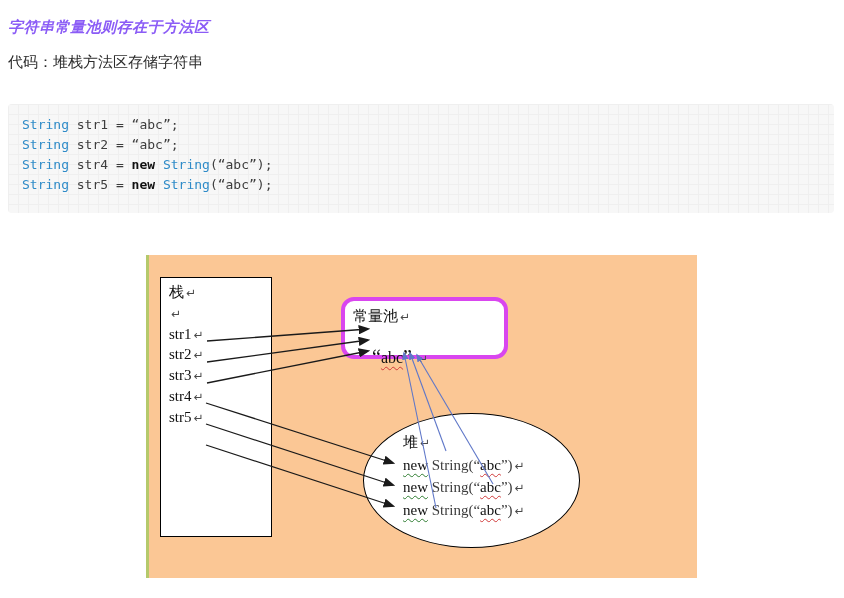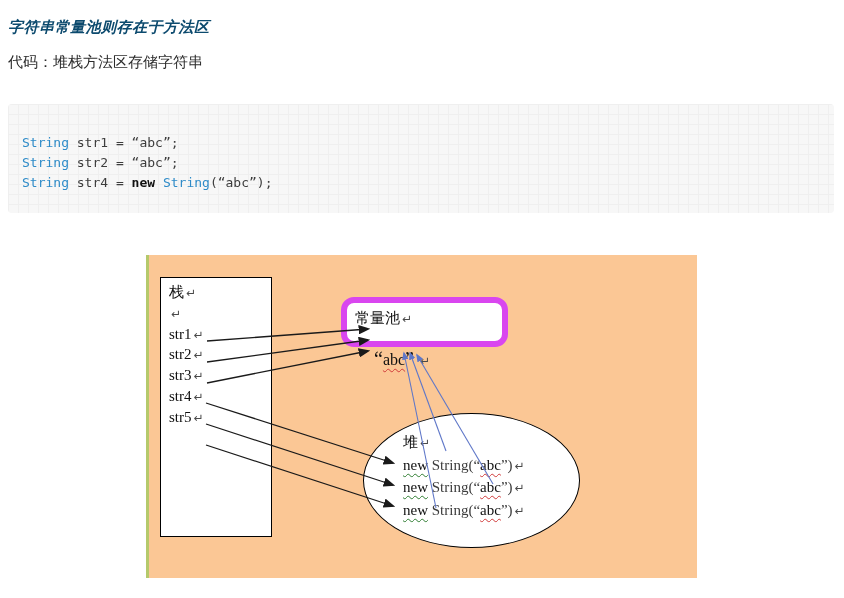--- a/index.html
+++ b/index.html
@@ -6,45 +6,45 @@
     --diagram-bg:#fbc795; --left-bar:#b5c96b; --arrow-black:#1a1a1a; --arrow-blue:#5f77c8;
     --squiggle-red:#d03a3a; --squiggle-green:#2f7d32; --keyword-blue:#2e8bc8;
     --code-bg:#f7f7f7; --code-text:#3d3d3d;
   }
   *{box-sizing:border-box}
   html,body{margin:0;padding:0}
   body{width:844px;height:598px;background:#fff;position:relative;
        font-family:"Liberation Sans","DejaVu Sans",sans-serif;overflow:hidden}
 
   .title{position:absolute;left:8px;top:8px;font-style:italic;font-weight:bold;
-         font-size:15px;color:#0c4a6e;letter-spacing:.5px}
+         font-size:15px;color:#8b5cf6;letter-spacing:.5px}
   .subtitle{position:absolute;left:8px;top:53px;font-size:15px;color:#2b2b2b}
 
   .codeblock{position:absolute;left:8px;top:104px;width:826px;height:109px;
     background-color:var(--code-bg);
     background-image:repeating-linear-gradient(to right,#efefef 0 1px,transparent 1px 10px),
                      repeating-linear-gradient(to bottom,#efefef 0 1px,transparent 1px 10px);
-    border-radius:4px;padding:29px 0 0 14px;
+    border-radius:4px;padding:11px 0 0 14px;
     font-family:"DejaVu Sans Mono","Liberation Mono",monospace;font-size:13px;line-height:20px}
   .code-line{white-space:pre}
   .tk-type{color:var(--keyword-blue)}
   .tk-new{color:#111;font-weight:bold}
   .tk-p{color:var(--code-text)}
 
   .diagram{position:absolute;left:146px;top:255px;width:551px;height:323px;
            background:var(--diagram-bg);
            font-family:"Liberation Serif","DejaVu Serif",serif;font-size:15px;color:#101010}
   .left-bar{position:absolute;left:0;top:0;width:3px;height:323px;background:var(--left-bar)}
 
   .stack-box{position:absolute;left:14px;top:22px;width:112px;height:260px;
              background:#fff;border:1.4px solid #000;padding:4px 0 0 8px}
   .s-line{height:20.8px;line-height:20.8px;white-space:nowrap}
 
-  .pool-box{position:absolute;left:195px;top:42px;width:167px;height:50px;background:#fff;
-            border:6px solid #d946ef;border-radius:13px;padding:6px 0 0 8px}
+  .pool-box{position:absolute;left:195px;top:42px;width:167px;height:62px;background:#fff;
+            border:4px solid #d946ef;border-radius:13px;padding:6px 0 0 8px}
   .pool-line{line-height:18px;white-space:nowrap}
   .pool-value{margin:21px 0 0 19px;font-size:16px}
   .bq{font-size:20px;line-height:1;vertical-align:-1px}
 
   .heap-ellipse{position:absolute;left:217px;top:158px;width:217px;height:135px;
                 background:#fff;border:1.4px solid #000;border-radius:50%}
   .heap-text{position:absolute;left:257px;top:177px;line-height:21.5px;white-space:nowrap}
 
   .sq-r{text-decoration-line:underline;text-decoration-style:wavy;
         text-decoration-color:var(--squiggle-red);text-decoration-thickness:1px;text-underline-offset:3px}
@@ -62,20 +62,21 @@
 <body>
 
 <h1 class="title">字符串常量池则存在于方法区</h1>
 <div class="subtitle">代码：堆栈方法区存储字符串</div>
 
 <div class="codeblock">
   <div id="code-lines">
       <div class="code-line"><span class="tk-type">String</span><span class="tk-p"> str1 = “abc”;</span></div>
       <div class="code-line"><span class="tk-type">String</span><span class="tk-p"> str2 = “abc”;</span></div>
       <div class="code-line"><span class="tk-type">String</span><span class="tk-p"> str4 = </span><span class="tk-new">new</span><span class="tk-p"> </span><span class="tk-type">String</span><span class="tk-p">(“abc”);</span></div>
+      <div class="code-line"><span class="tk-type">String</span><span class="tk-p"> str5 = </span><span class="tk-new">new</span><span class="tk-p"> </span><span class="tk-type">String</span><span class="tk-p">(“abc”);</span></div>
     </div>
 </div>
 
 <div class="diagram">
   <div class="left-bar"></div>
 
   <div class="stack-box">
     <div id="stack-lines">
         <div class="s-line"><span>栈</span><span class="ret">↵</span></div>
         <div class="s-line"><span class="ret">↵</span></div>

